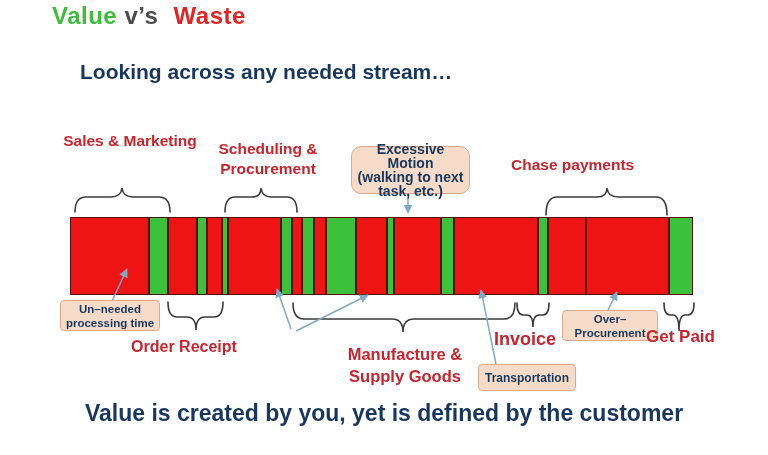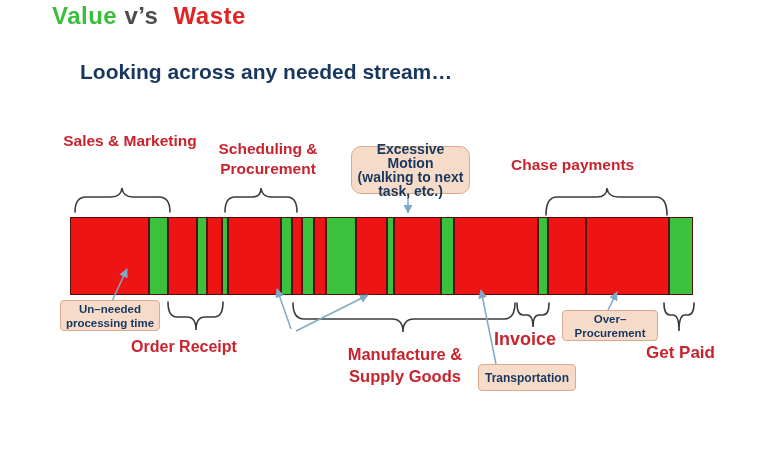--- a/index.html
+++ b/index.html
@@ -17,21 +17,21 @@
   .subtitle{left:80px;top:60px;font-size:21px;font-weight:bold;color:var(--navy);white-space:nowrap;}
   .footer{left:0;top:400px;width:768px;text-align:center;font-size:23px;font-weight:bold;color:var(--navy);white-space:nowrap;}
   
   .red-label{color:var(--label-red);font-weight:bold;font-size:15.5px;line-height:20px;text-align:center;}
   .lbl-sales{left:55px;top:131px;width:150px;}
   .lbl-sched{left:208px;top:139px;width:120px;}
   .lbl-chase{left:511px;top:115px;text-align:left;white-space:pre-wrap;}
   .lbl-order{left:118px;top:336px;width:132px;font-size:16px;line-height:21px;}
   .lbl-manu{left:330px;top:343px;width:150px;font-size:16.5px;line-height:22px;}
   .lbl-invoice{left:494px;top:329px;font-size:18px;}
-  .lbl-getpaid{left:646px;top:343px;font-size:17px;}
+  .lbl-getpaid{left:646px;top:327px;font-size:17px;}
   
   .bar{left:70px;top:217px;width:623px;height:78px;display:flex;}
   .seg{flex:0 0 auto;height:100%;box-sizing:border-box;border:1px solid #571010;}
   .seg.red{background:var(--bar-red);}
   .seg.green{background:var(--bar-green);}
   
   .callout{
     box-sizing:border-box;background:var(--callout-bg);border:1.5px solid var(--callout-border);
     border-radius:4px;color:var(--navy);font-weight:bold;text-align:center;
     display:flex;flex-direction:column;justify-content:center;
@@ -141,14 +141,15 @@
   <div class="abs red-label lbl-order">
     <div>Order Receipt</div>
   </div>
   <div class="abs red-label lbl-manu">
     <div>Manufacture &amp;</div>
     <div>Supply Goods</div>
   </div>
   <div class="abs red-label lbl-invoice">Invoice</div>
   <div class="abs red-label lbl-getpaid">Get Paid</div>
 
+  <div class="abs footer">Value is created by you, yet is defined by the customer</div>
 
 </div>
 
 </body></html>

